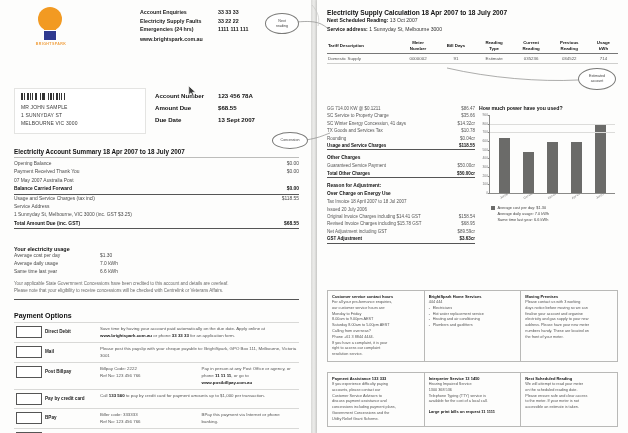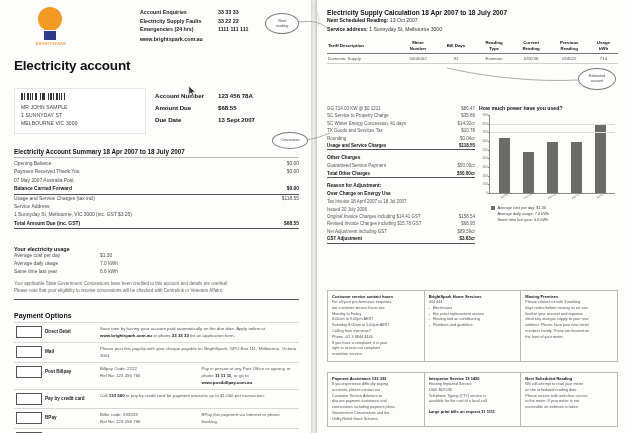--- a/index.html
+++ b/index.html
@@ -160,21 +160,20 @@
       <span class="lbl">Electricity Supply Faults</span>
       <span class="val">33 22 22</span>
     </div>
     <div class="contact-row">
       <span class="lbl">Emergencies (24 hrs)</span>
       <span class="val">1111 111 111</span>
     </div>
     <div class="contact-url">www.brightspark.com.au</div>
   </div>
 
-  <div class="title-main">Electricity account</div>
 
   <div class="addr-box">
     <div class="barcode">
       <i class="w"></i>
         <i></i>
         <i class="s"></i>
         <i class="w"></i>
         <i></i>
         <i></i>
         <i class="s"></i>

